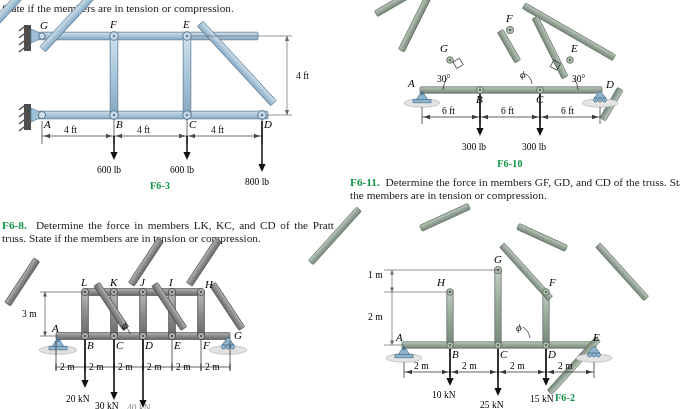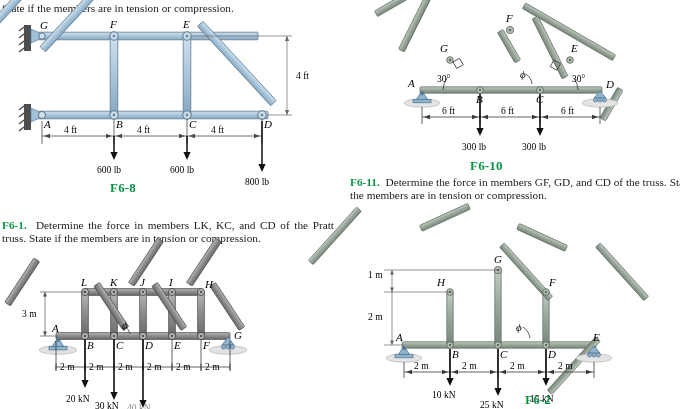--- a/index.html
+++ b/index.html
@@ -4,21 +4,21 @@
 <style>
   html,body{margin:0;padding:0;background:#fff;}
   body{width:680px;height:409px;overflow:hidden;
        font-family:"Liberation Serif",serif;color:#1b1b1b;}
   .page{position:relative;width:680px;height:409px;}
   .col{position:absolute;top:0;height:409px;width:340px;}
   .col-left{left:0;}
   .col-right{left:340px;}
   .ptext{font-size:11.3px;line-height:12.6px;text-align:justify;margin:0;}
   .ptext.nj{text-align:left;}
-  .figlabel{color:#0b9444;font-weight:bold;font-size:13px;
+  .figlabel{color:#0b9444;font-weight:bold;font-size:10px;text-align:center;
             font-family:"Liberation Serif",serif;letter-spacing:.2px;}
   .probnum{color:#0b9444;font-weight:bold;}
   .abs{position:absolute;}
   svg{display:block;overflow:visible;}
   text{font-family:"Liberation Serif",serif;}
   .nl{font-size:11px;font-style:italic;}
   .dim{font-size:9.5px;}
   .ld{font-size:9.5px;}
   .clipbox{position:absolute;overflow:hidden;}
 </style>
@@ -153,25 +153,25 @@
           <path d="M187 142 l-3.6 -8 h7.2 Z"></path>
           <path d="M262 154 l-3.6 -8 h7.2 Z"></path>
         </g>
         <text class="ld" x="97" y="155">600 lb</text>
         <text class="ld" x="170" y="155">600 lb</text>
         <text class="ld" x="245" y="167">800 lb</text>
       </svg>
     </div>
 
     <div class="abs" style="left:110px;top:180px;width:100px;">
-      <div class="figlabel">F6-8</div>
+      <div class="figlabel">F6-3</div>
     </div>
 
     <div class="abs" style="left:2px;top:219px;width:332px;">
-      <p class="ptext"><span class="probnum">F6-1.</span>&nbsp;&nbsp;<span>Determine the force in members LK, KC, and CD of the Pratt truss. State if the members are in tension or compression.</span></p>
+      <p class="ptext"><span class="probnum">F6-8.</span>&nbsp;&nbsp;<span>Determine the force in members LK, KC, and CD of the Pratt truss. State if the members are in tension or compression.</span></p>
     </div>
 
     <div class="abs" style="left:0px;top:278px;">
       <svg width="340" height="131" viewBox="0 0 340 131">
         <defs>
           <linearGradient id="gryBar" x1="0" y1="0" x2="0" y2="1">
             <stop offset="0%" stop-color="#b9b9b9"></stop>
             <stop offset="45%" stop-color="#8f8f8f"></stop>
             <stop offset="100%" stop-color="#6a6a6a"></stop>
           </linearGradient>

